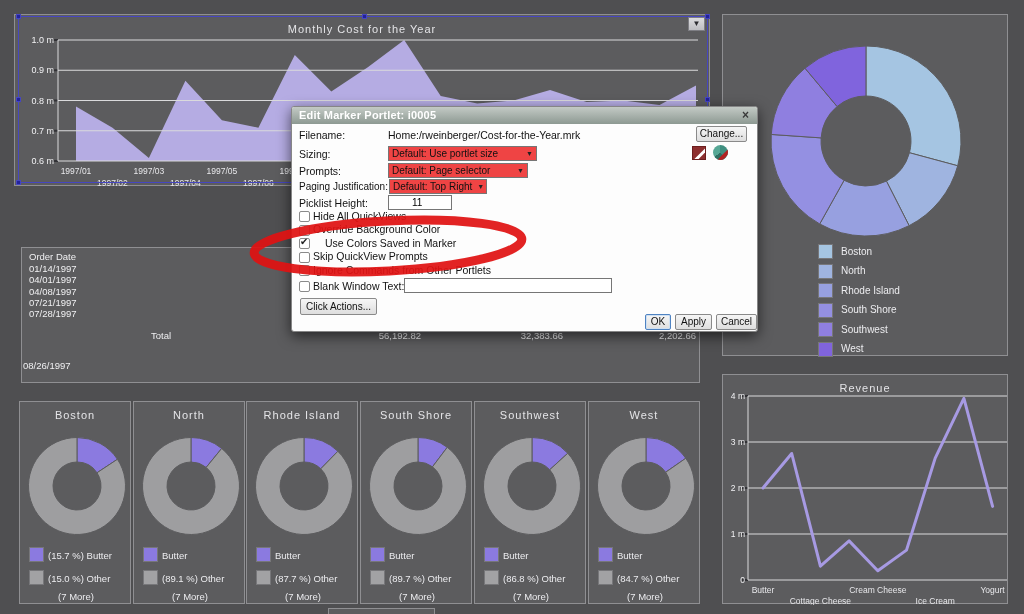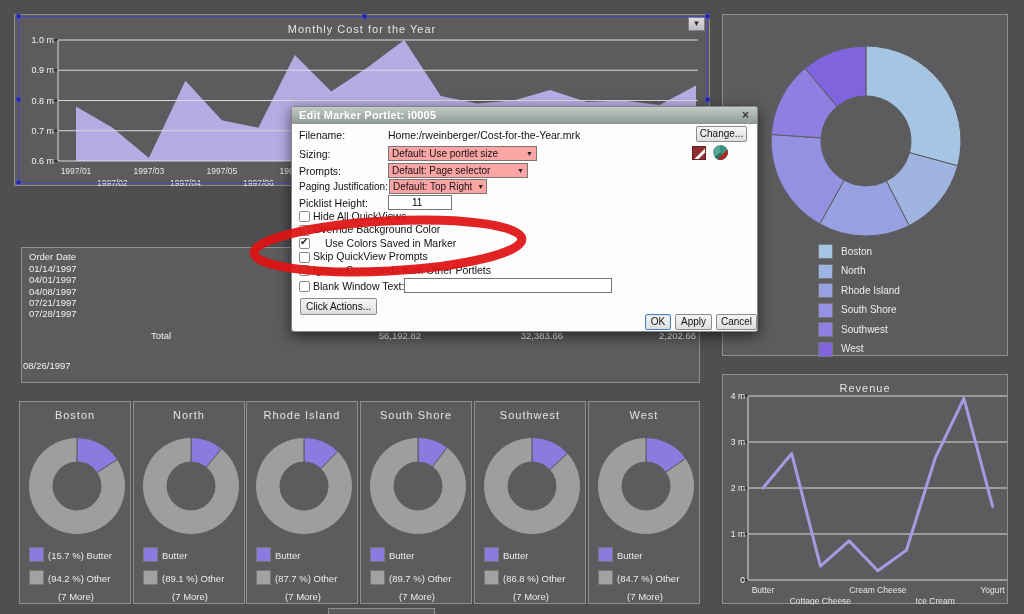--- a/index.html
+++ b/index.html
@@ -27,21 +27,21 @@
   
   .dialog{position:absolute;left:291px;top:106px;width:465px;height:224px;background:#fdfdfd;
           border:1px solid #868686;border-radius:3px;box-shadow:0 4px 14px rgba(0,0,0,.6);
           z-index:10;font-size:10.5px;color:#111;}
   .dlg-title{position:absolute;left:0;top:0;width:100%;height:17px;border-radius:2px 2px 0 0;
              background:linear-gradient(#c3cac5,#8d9992);box-sizing:border-box;}
   .dlg-title-text{position:absolute;left:7px;top:2px;color:#fff;font-weight:bold;font-size:11px;letter-spacing:.2px;}
   .dlg-close{position:absolute;right:8px;top:1px;color:#3a3a3a;font-size:12px;font-weight:bold;cursor:default;}
   .dlbl{position:absolute;white-space:nowrap;}
   .dval{position:absolute;white-space:nowrap;}
-  .sel{position:absolute;height:15px;background:#fca5a5;border:1px solid #767676;box-sizing:border-box;
+  .sel{position:absolute;height:15px;background:#ef4444;border:1px solid #767676;box-sizing:border-box;
        font-size:10px;line-height:13px;padding:0 3px;display:flex;justify-content:space-between;align-items:center;white-space:nowrap;}
   .sel .caret{font-size:7px;color:#222;margin-left:5px;}
   .inp{position:absolute;background:#fff;border:1px solid #767676;box-sizing:border-box;
        font-size:10px;padding:1px 3px;font-family:"Liberation Sans",sans-serif;}
   .btn{position:absolute;background:linear-gradient(#f6f6f6,#dedede);border:1px solid #8a8a8a;border-radius:2px;
        box-sizing:border-box;font-size:10px;text-align:center;color:#111;line-height:13px;white-space:nowrap;}
   .btn-ok{border:1px solid #4f83c2;box-shadow:0 0 0 1px #cfe0f2 inset;}
   .cb{position:absolute;width:11px;height:11px;background:#fff;border:1px solid #8a8a8a;border-radius:2px;box-sizing:border-box;}
   .cb.checked::after{content:"\2714";position:absolute;left:0px;top:-3px;font-size:10px;color:#222;}
   .cb-label{position:absolute;white-space:nowrap;}
@@ -171,21 +171,21 @@
   <div id="donut-row">
       <div class="portlet" style="left:19px;top:401px;width:112px;height:203px;">
         <div class="ptitle" style="top:7px;">Boston</div>
         <svg width="112" height="114" viewBox="0 0 112 114" style="position:absolute;left:0;top:27px;">
           <path d="M57.00 8.50 A48.5 48.5 0 0 1 97.45 30.25 L77.02 43.76 A24 24 0 0 0 57.00 33.00 Z" fill="#8b7ae0" stroke="#5c5c5e" stroke-width="1"></path>
           <path d="M97.45 30.25 A48.5 48.5 0 1 1 56.98 8.50 L56.99 33.00 A24 24 0 1 0 77.02 43.76 Z" fill="#9e9ea0" stroke="#5c5c5e" stroke-width="1"></path>
         </svg>
         <div class="lg-sq" style="left:9px;top:145px;background:#8b7ae0;"></div>
         <div class="lg-txt" style="left:28px;top:148px;font-size:9.5px;">(15.7 %) Butter</div>
         <div class="lg-sq" style="left:9px;top:168px;background:#a2a2a4;"></div>
-        <div class="lg-txt" style="left:28px;top:171px;font-size:9.5px;">(94.2 %) Other</div>
+        <div class="lg-txt" style="left:28px;top:171px;font-size:9.5px;">(15.0 %) Other</div>
         <div class="lg-txt" style="left:0;top:189px;width:112px;text-align:center;font-size:9.5px;">(7 More)</div>
       </div>
       <div class="portlet" style="left:133px;top:401px;width:112px;height:203px;">
         <div class="ptitle" style="top:7px;">North</div>
         <svg width="112" height="114" viewBox="0 0 112 114" style="position:absolute;left:0;top:27px;">
           <path d="M57.00 8.50 A48.5 48.5 0 0 1 87.68 19.44 L72.18 38.41 A24 24 0 0 0 57.00 33.00 Z" fill="#8b7ae0" stroke="#5c5c5e" stroke-width="1"></path>
           <path d="M87.68 19.44 A48.5 48.5 0 1 1 56.98 8.50 L56.99 33.00 A24 24 0 1 0 72.18 38.41 Z" fill="#9e9ea0" stroke="#5c5c5e" stroke-width="1"></path>
         </svg>
         <div class="lg-sq" style="left:9px;top:145px;background:#8b7ae0;"></div>
         <div class="lg-txt" style="left:28px;top:148px;font-size:9.5px;">Butter</div>

